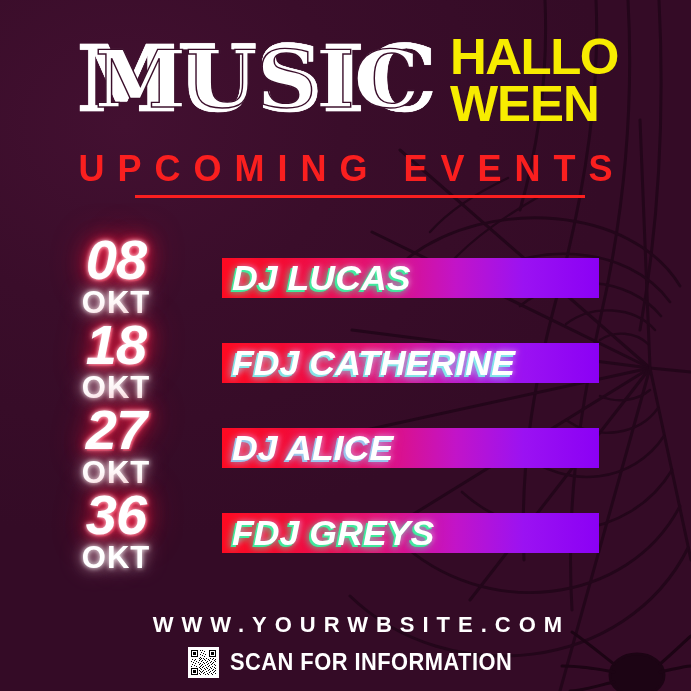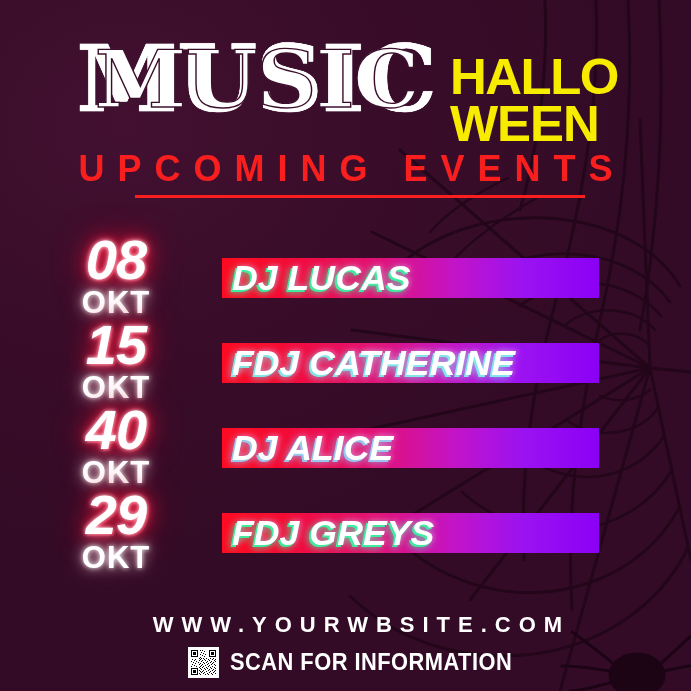--- a/index.html
+++ b/index.html
@@ -49,21 +49,21 @@
     -webkit-text-stroke:1.6px #3a0d2a;
     pointer-events:none;
     padding-right:14px;
     transform:scale(.90,.86);
     transform-origin:center 52%;
   }
 
   .hw-block{
     display:flex;flex-direction:column;
     align-items:flex-start;justify-content:center;
-    margin-top:20px;
+    margin-top:0;
   }
   .hw-line{
     font-family:"Liberation Sans", sans-serif;
     font-weight:700;
     font-size:50px;
     line-height:0.94;
     letter-spacing:-1.5px;
     color:#f7ec00;
     transform:scaleX(1.02);
     transform-origin:left center;
@@ -291,41 +291,41 @@
         <div class="day">08</div>
         <div class="month">OKT</div>
       </div>
       <div class="bar">
         <span class="bar-name glow-green">DJ LUCAS</span>
       </div>
     </div>
 
     <div class="event-row">
       <div class="date-cell">
-        <div class="day">15</div>
+        <div class="day">18</div>
         <div class="month">OKT</div>
       </div>
       <div class="bar">
         <span class="bar-name glow-cyan">FDJ CATHERINE</span>
       </div>
     </div>
 
     <div class="event-row">
       <div class="date-cell">
-        <div class="day">40</div>
+        <div class="day">27</div>
         <div class="month">OKT</div>
       </div>
       <div class="bar">
         <span class="bar-name glow-blue">DJ ALICE</span>
       </div>
     </div>
 
     <div class="event-row">
       <div class="date-cell">
-        <div class="day">29</div>
+        <div class="day">36</div>
         <div class="month">OKT</div>
       </div>
       <div class="bar">
         <span class="bar-name glow-green">FDJ GREYS</span>
       </div>
     </div>
 
   </div>
 
   <div class="footer">

